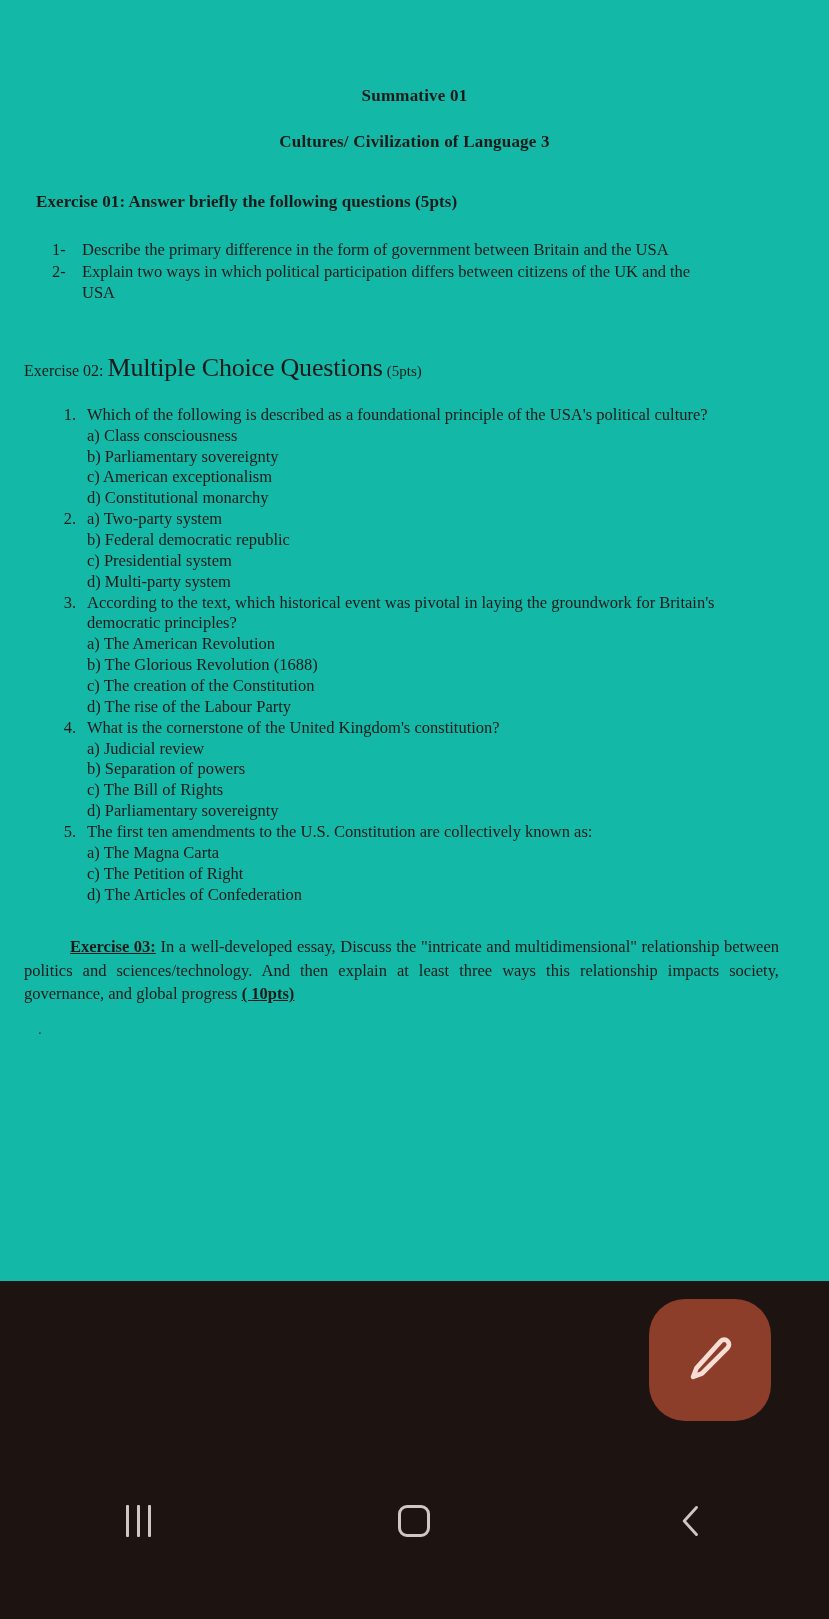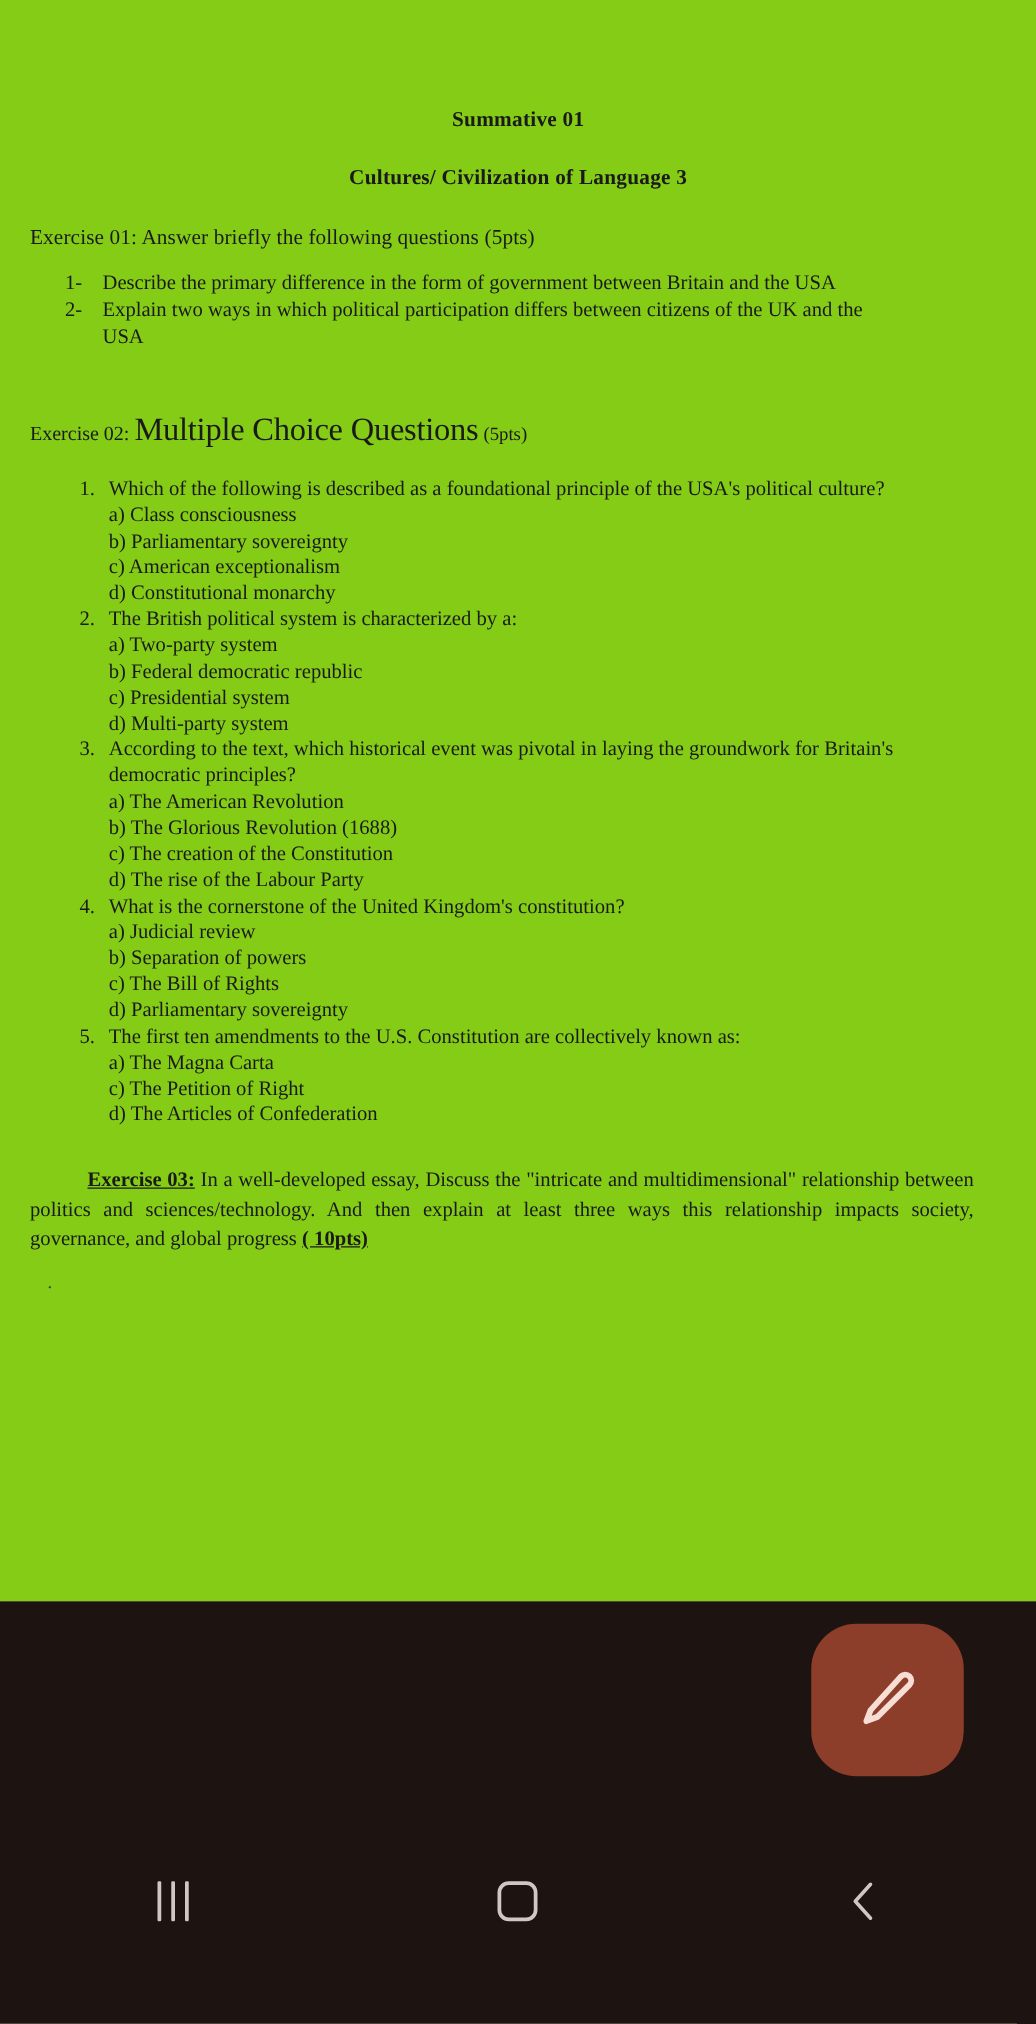--- a/index.html
+++ b/index.html
@@ -15,41 +15,41 @@
     position: relative;
   }
 
   
   #doc-page {
     position: absolute;
     left: 0;
     top: 0;
     width: 829px;
     height: 1281px;
-    background: #84cc16;
+    background: #14b8a6;
     color: #1a1a1a;
     box-sizing: border-box;
     padding: 0 24px;
     overflow: hidden;
   }
 
   .doc-title {
     text-align: center;
     font-weight: bold;
     font-size: 17px;
     letter-spacing: 0.2px;
     margin: 0;
   }
   #title-main { padding-top: 86px; }
   #title-sub  { padding-top: 26px; }
 
   .exercise-head {
-    font-weight: normal;
+    font-weight: bold;
     font-size: 17px;
-    margin: 0;
+    margin: 12px;
     padding-top: 28px;
     letter-spacing: 0.1px;
   }
 
   
   .dash-list {
     margin: 0;
     padding: 16px 0 0 0;
     list-style: none;
   }
@@ -240,21 +240,20 @@
           <span class="mcq-q">Which of the following is described as a foundational principle of the USA's political culture?</span>
           <span class="mcq-opt">a) Class consciousness</span>
           <span class="mcq-opt">b) Parliamentary sovereignty</span>
           <span class="mcq-opt">c) American exceptionalism</span>
           <span class="mcq-opt">d) Constitutional monarchy</span>
         </span>
       </li>
       <li class="mcq-item">
         <span class="mcq-num">2.</span>
         <span class="mcq-body">
-          <span class="mcq-q">The British political system is characterized by a:</span>
           <span class="mcq-opt">a) Two-party system</span>
           <span class="mcq-opt">b) Federal democratic republic</span>
           <span class="mcq-opt">c) Presidential system</span>
           <span class="mcq-opt">d) Multi-party system</span>
         </span>
       </li>
       <li class="mcq-item">
         <span class="mcq-num">3.</span>
         <span class="mcq-body">
           <span class="mcq-q">According to the text, which historical event was pivotal in laying the groundwork for Britain's democratic principles?</span>

